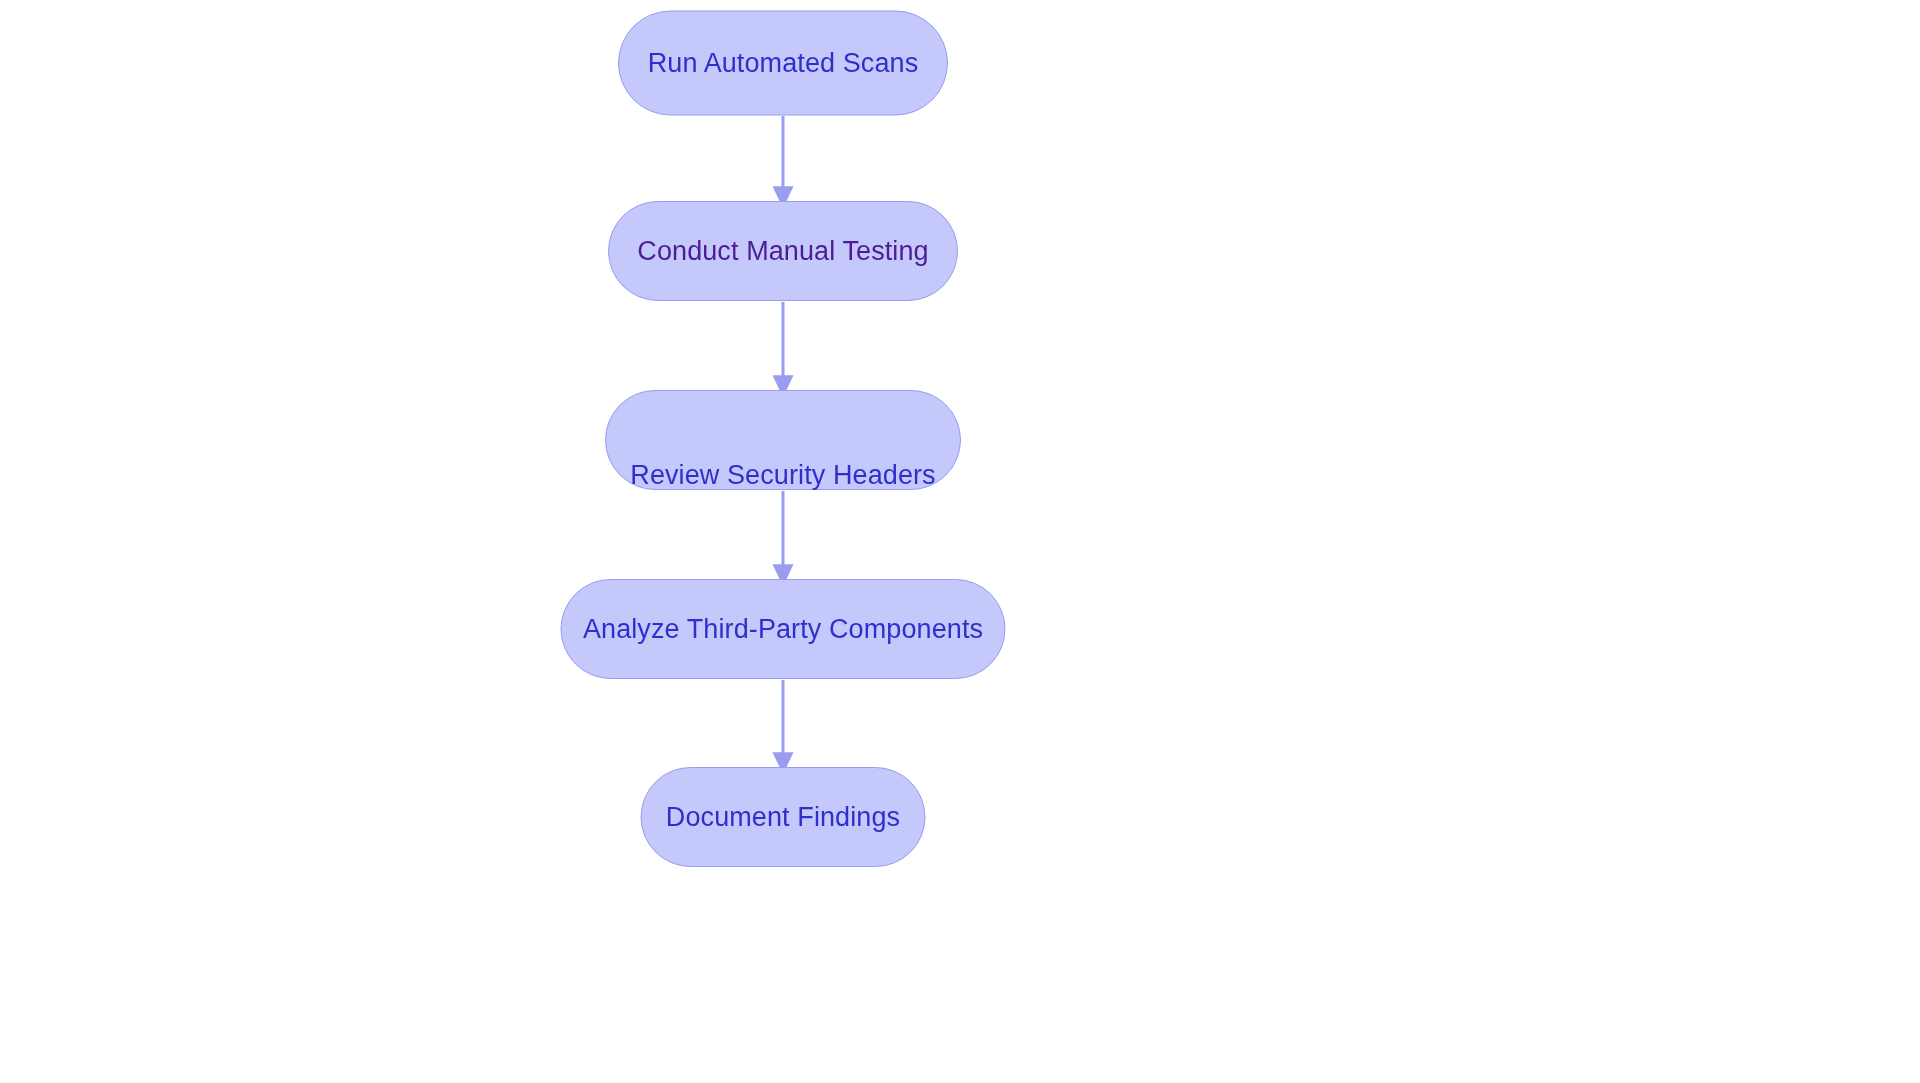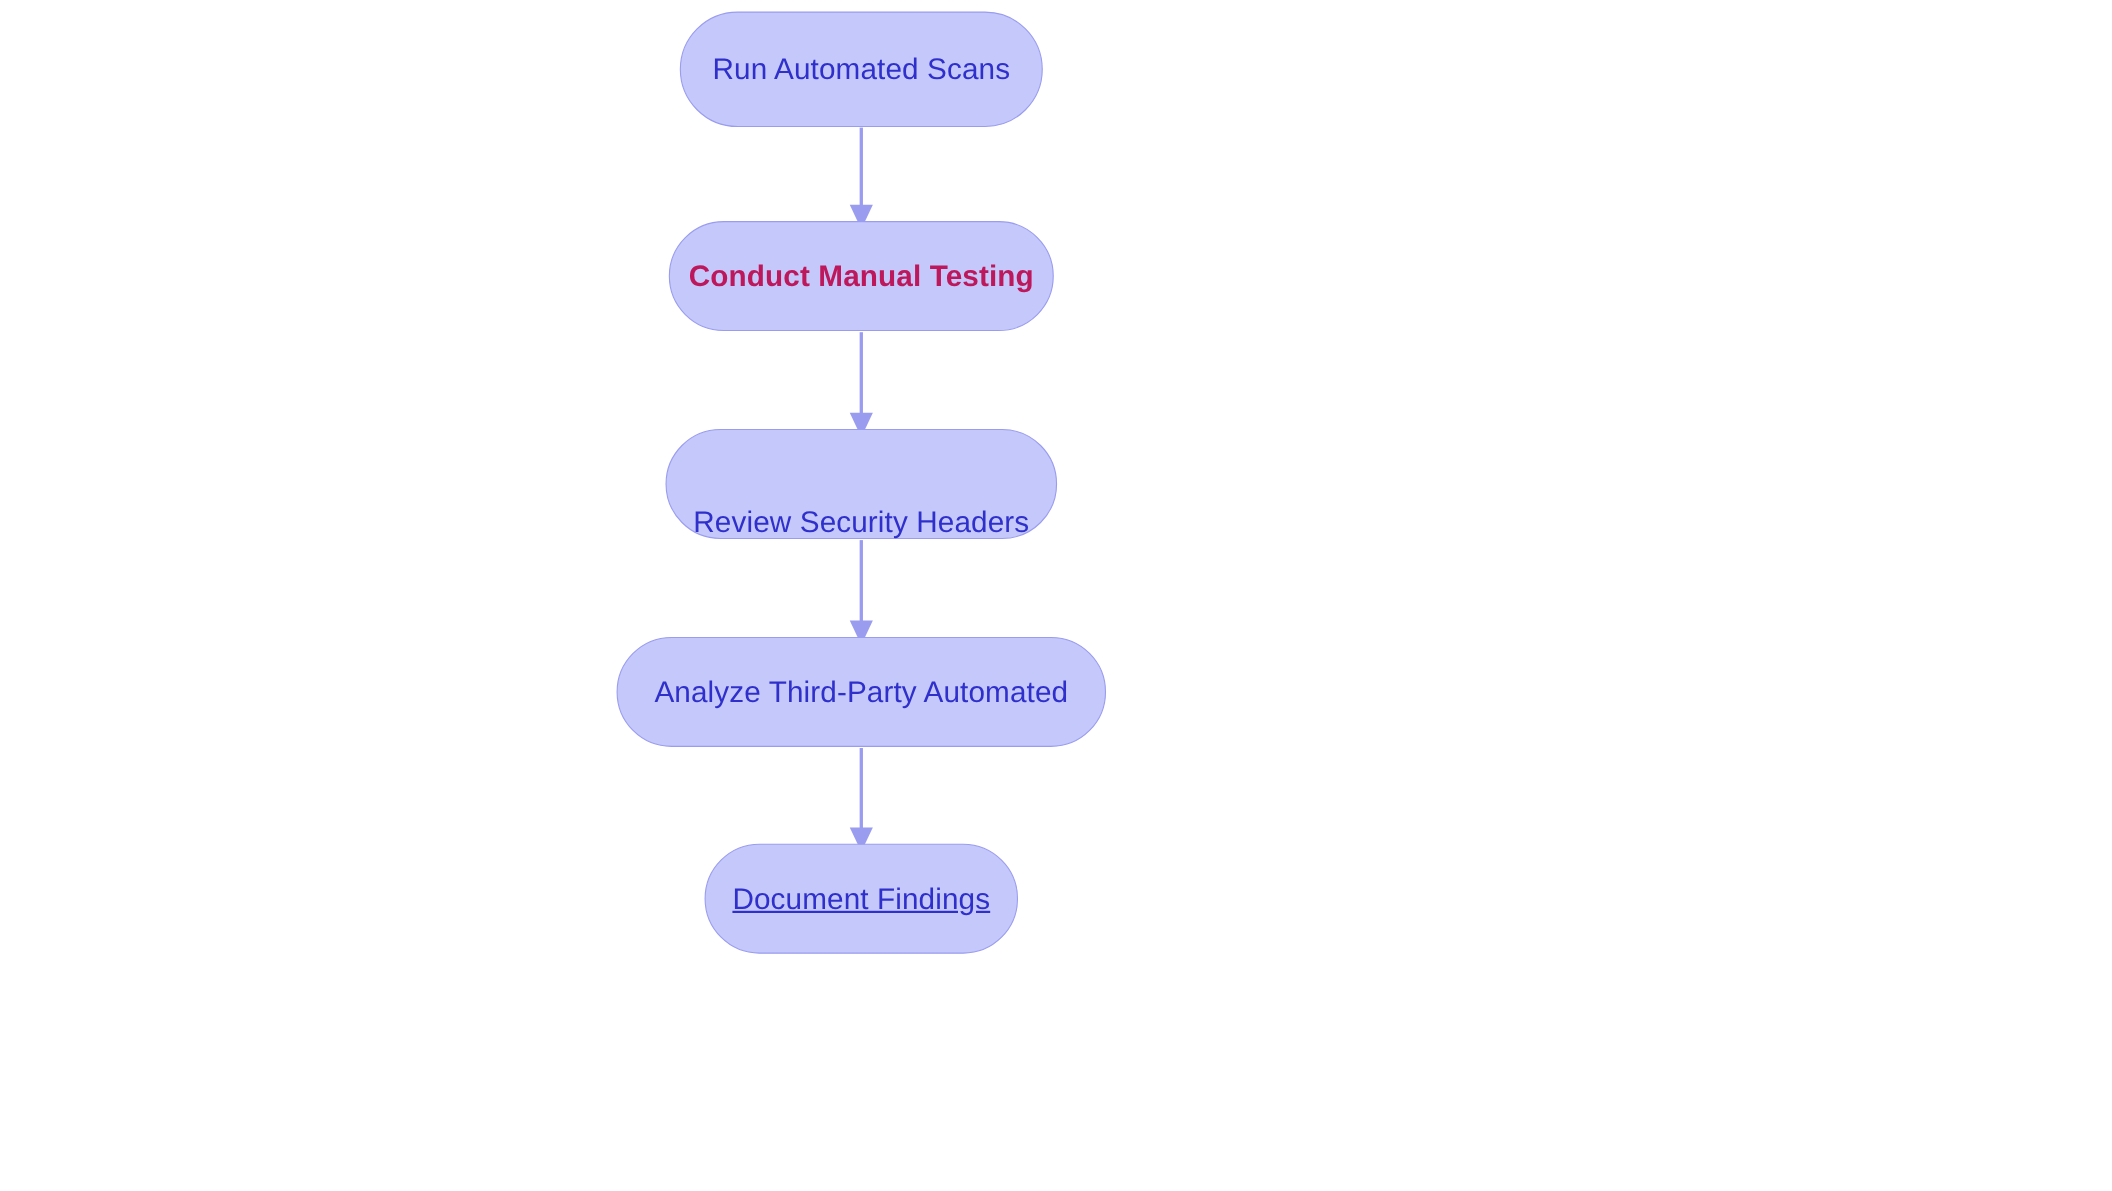--- a/index.html
+++ b/index.html
@@ -80,26 +80,26 @@
         <line x1="783" y1="491" x2="783" y2="575" stroke="#9a9cef" stroke-width="3" marker-end="url(#arrowhead)"></line>
         <line x1="783" y1="680" x2="783" y2="763" stroke="#9a9cef" stroke-width="3" marker-end="url(#arrowhead)"></line>
       </g>
   </svg>
 
   <div id="node-layer">
       <div class="flow-node" style="left: 783px; top: 63px; width: 330px; height: 105px; background: rgb(197, 200, 250); border-color: rgb(154, 156, 239);">
         <span class="flow-node-label" style="color: rgb(47, 48, 204);">Run Automated Scans</span>
       </div>
       <div class="flow-node" style="left: 783px; top: 251px; width: 350px; height: 100px; background: rgb(197, 200, 250); border-color: rgb(154, 156, 239);">
-        <span class="flow-node-label" style="color: #be185d; font-weight: bold;">Conduct Manual Testing</span>
+        <span class="flow-node-label" style="color: #4c1d95;">Conduct Manual Testing</span>
       </div>
       <div class="flow-node" style="left: 783px; top: 440px; width: 356px; height: 100px; background: rgb(197, 200, 250); border-color: rgb(154, 156, 239); align-items: flex-end;">
         <span class="flow-node-label" style="color: rgb(47, 48, 204);">Review Security Headers</span>
       </div>
       <div class="flow-node" style="left: 783px; top: 629px; width: 445px; height: 100px; background: rgb(197, 200, 250); border-color: rgb(154, 156, 239);">
-        <span class="flow-node-label" style="color: rgb(47, 48, 204);">Analyze Third-Party Automated</span>
+        <span class="flow-node-label" style="color: rgb(47, 48, 204);">Analyze Third-Party Components</span>
       </div>
       <div class="flow-node" style="left: 783px; top: 817px; width: 285px; height: 100px; background: rgb(197, 200, 250); border-color: rgb(154, 156, 239);">
-        <span class="flow-node-label" style="color: rgb(47, 48, 204); text-decoration: underline;">Document Findings</span>
+        <span class="flow-node-label" style="color: rgb(47, 48, 204);">Document Findings</span>
       </div>
     </div>
 
 </div>
 
 </body></html>

